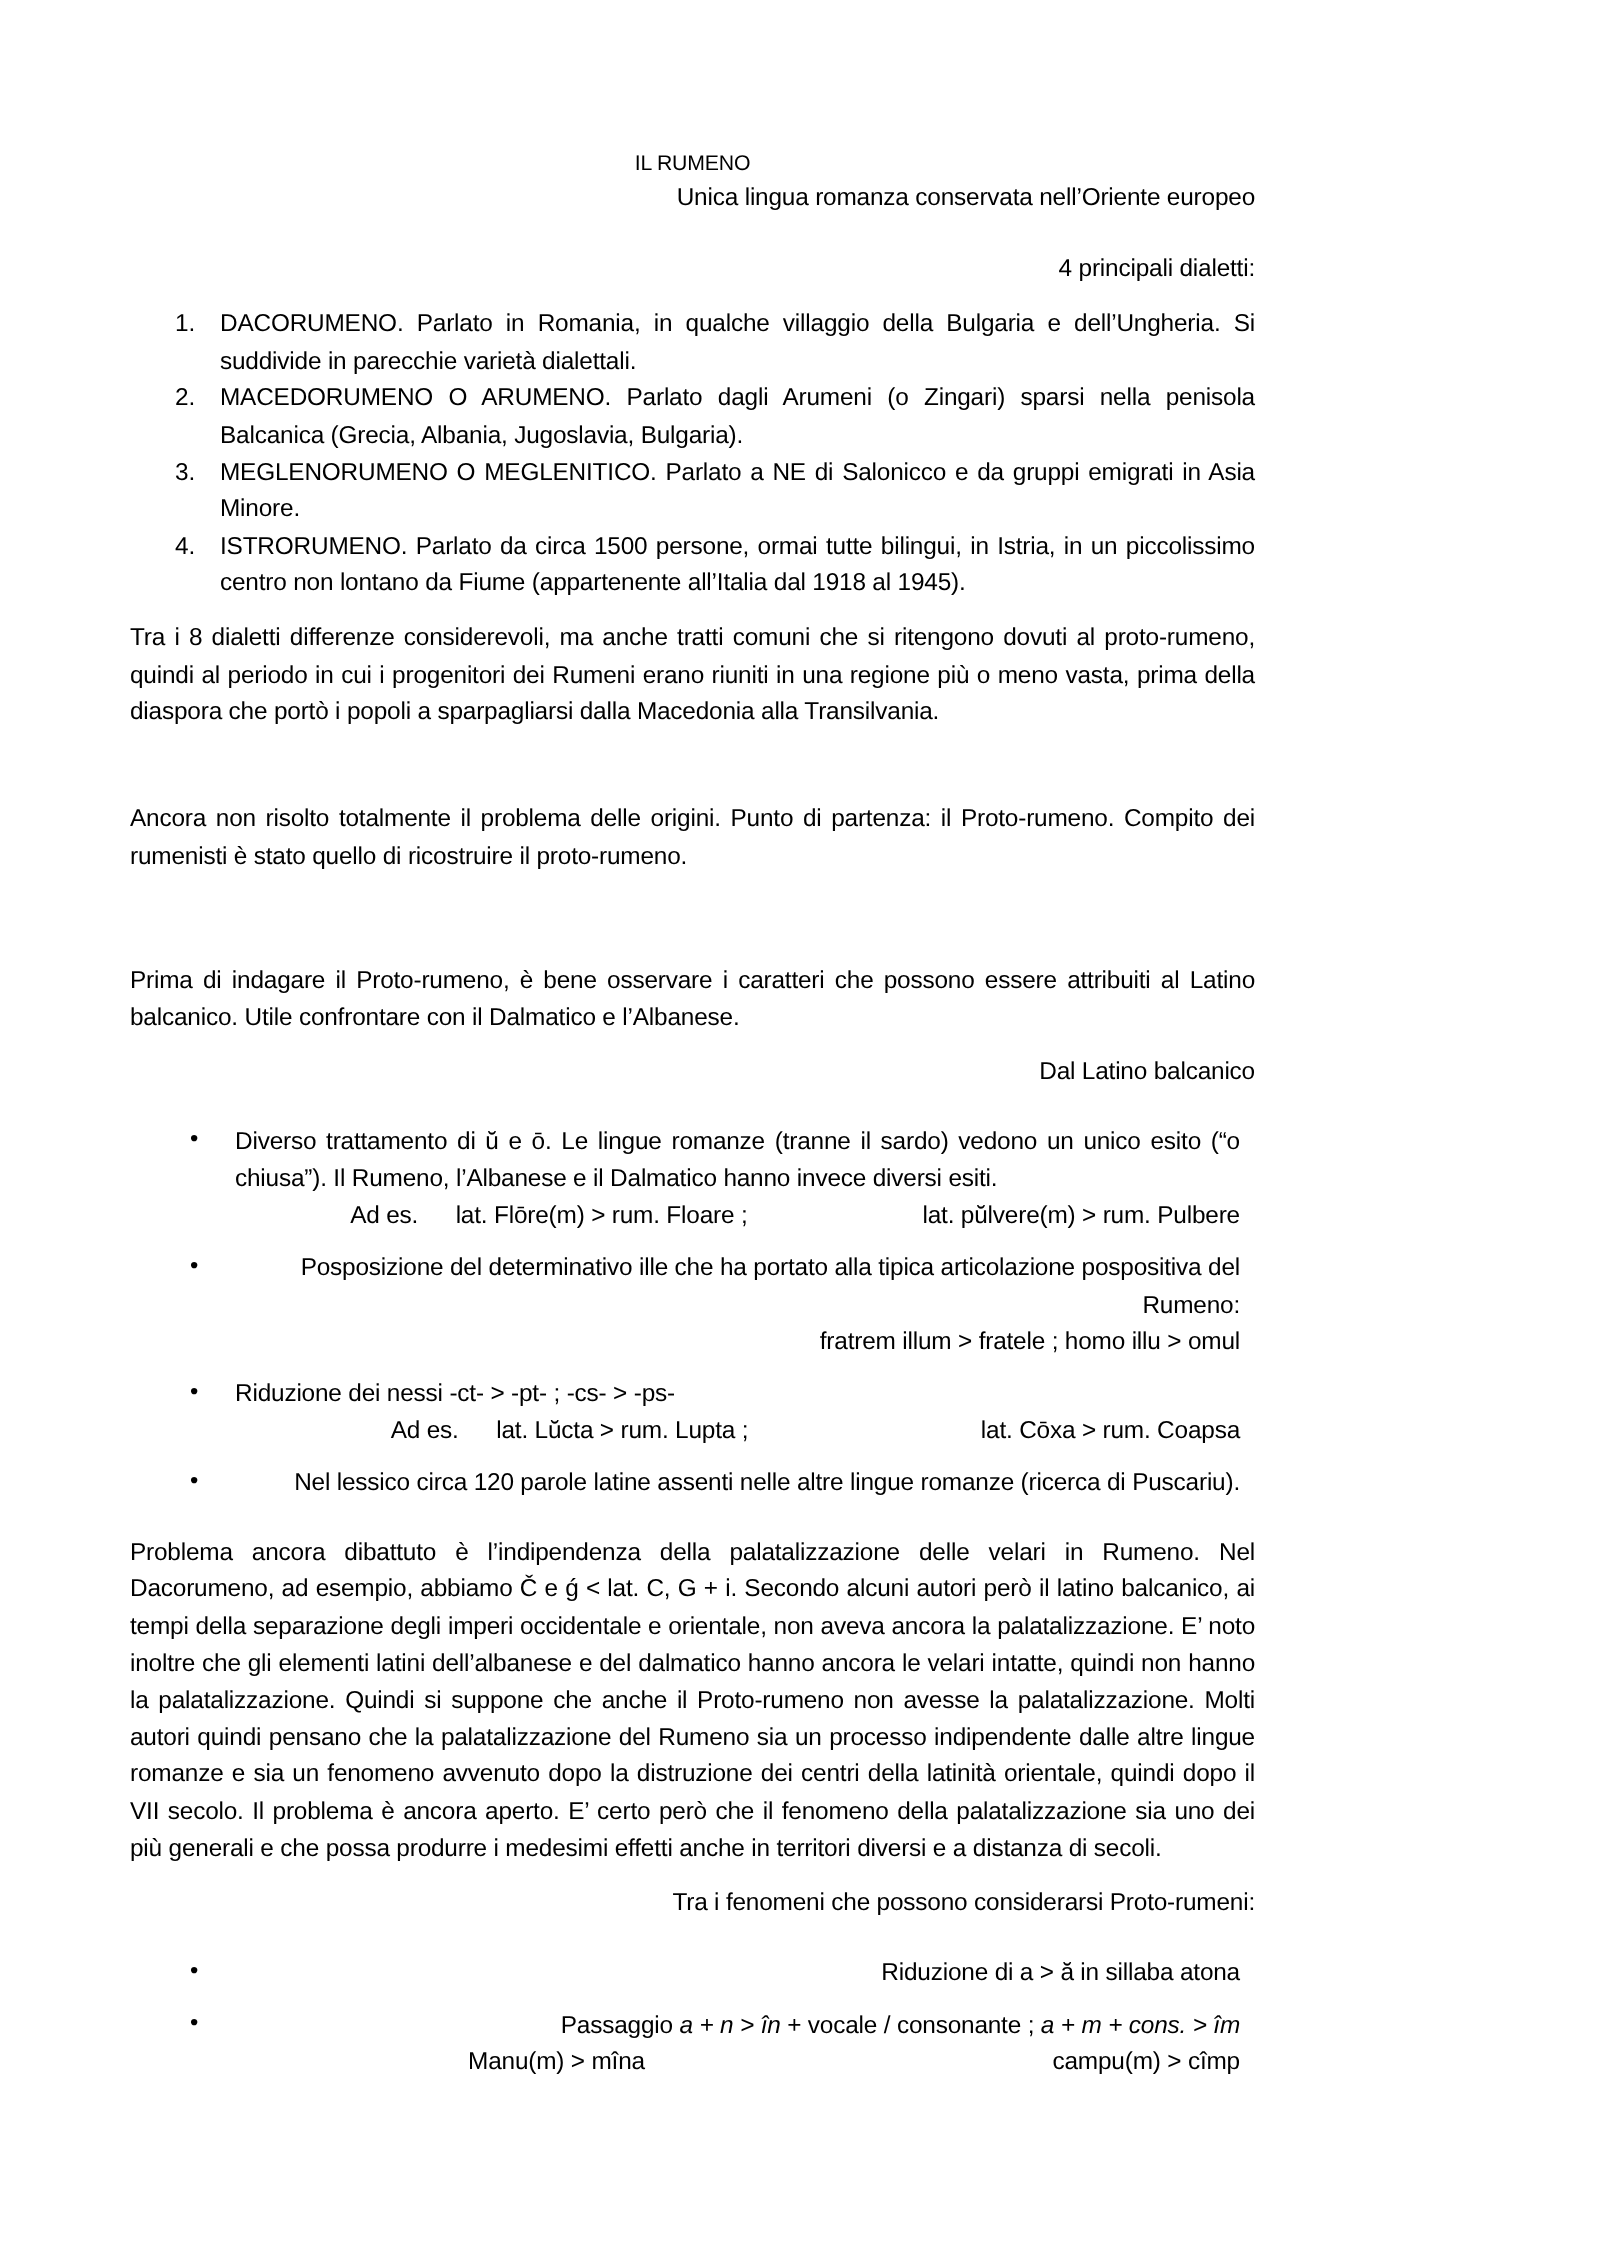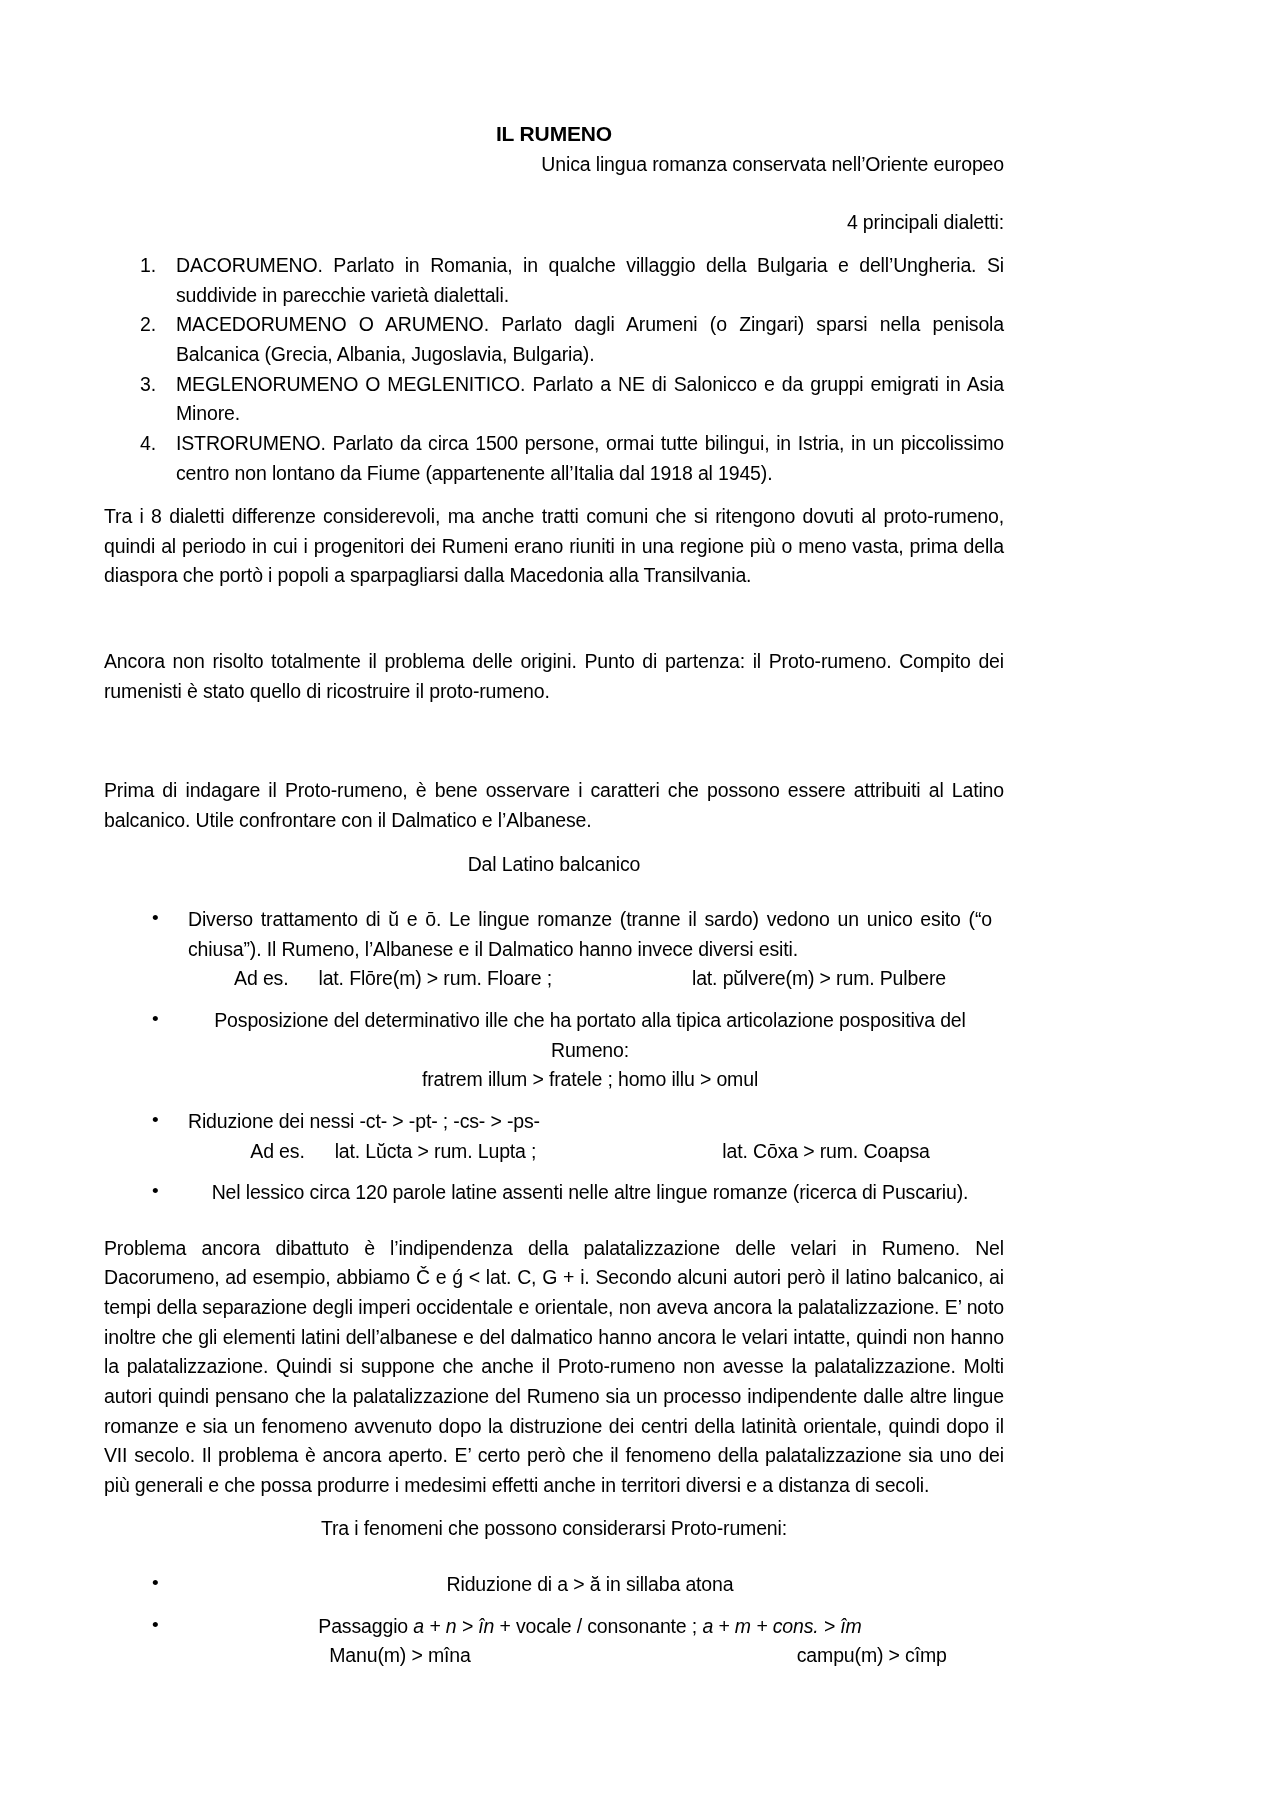--- a/index.html
+++ b/index.html
@@ -22,33 +22,33 @@
     box-sizing: border-box;
     padding: 118px 104px 60px 104px;
   }
   .doc {
     width: 900px;
     font-size: 19.5px;
     line-height: 1.52;
     letter-spacing: -0.15px;
   }
   .center {
-    text-align: center;
+    text-align: right;
   }
   .just {
     text-align: justify;
     text-justify: inter-word;
   }
   .left { text-align: right; }
   b, .b { font-weight: normal; }
   i, .i { }
 
   h1.title {
-    font-size: 21px;
-    font-weight: bold;
+    font-size: 17px;
+    font-weight: normal;
     margin: 0;
     text-align: center;
     line-height: 1.52;
   }
   p {
     margin: 0;
   }
   .blank {
     height: 28px;
   }
@@ -94,21 +94,21 @@
   }
   ul.bullist > li::before {
     content: "\2022";
     position: absolute;
     left: 36px;
     top: -1px;
     font-size: 19px;
     line-height: 1.52;
   }
   ul.bullist > li .sub {
-    text-align: center;
+    text-align: right;
   }
   .tab-1 { display: inline-block; width: 30px; }
   .ex-indent { padding-left: 96px; }
   .spacer-inline { display: inline-block; width: 140px; }
   .spacer-inline-wide { display: inline-block; width: 186px; }
 </style>
 </head>
 <body>
 
 <div class="page">

